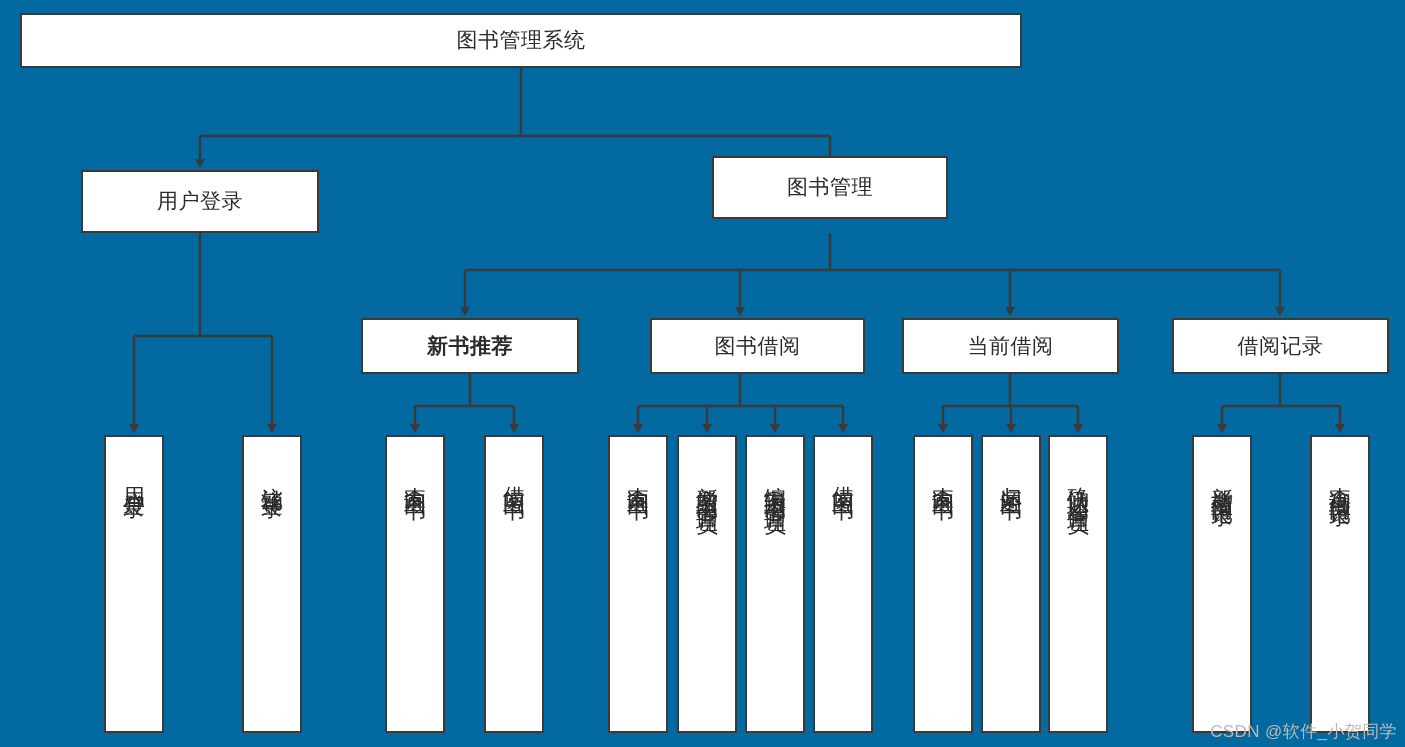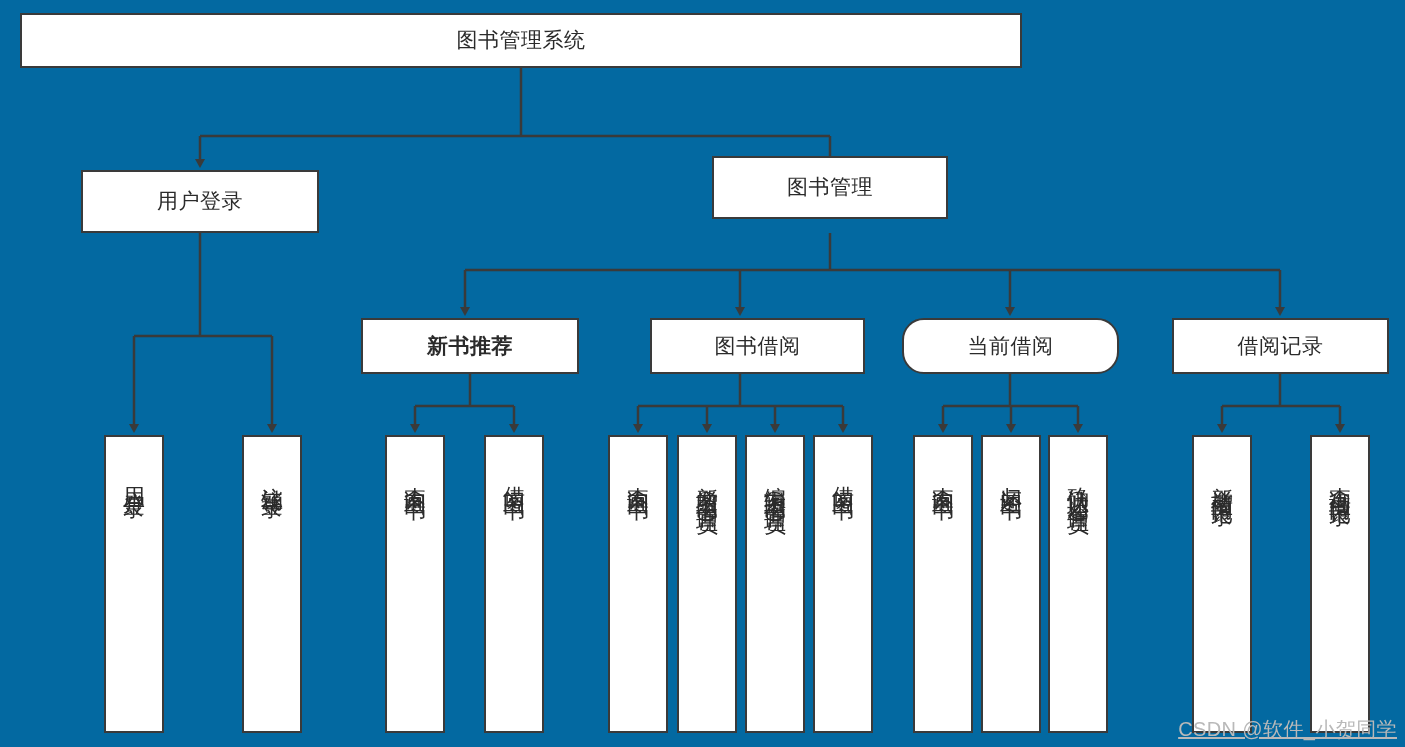--- a/index.html
+++ b/index.html
@@ -59,25 +59,24 @@
     font-size: 22px;
     letter-spacing: 4px;
     line-height: 1;
     white-space: nowrap;
     margin-top: 22px;
   }
   .watermark {
     position: absolute;
     right: 8px;
     bottom: 4px;
-    font-size: 20px;
+    font-size: 17px;
     color: #b9b9b9;
     letter-spacing: 0.4px;
     white-space: nowrap;
-    text-decoration: underline;
   }
 </style>
 </head>
 <body>
 
 <div id="canvas">
 
   <svg class="edges" viewBox="0 0 1405 747">
     <defs>
       <marker id="arrow" markerWidth="9" markerHeight="10" refX="1" refY="5" orient="auto" markerUnits="userSpaceOnUse">
@@ -138,21 +137,21 @@
   <div class="node lvl1" style="left:712px; top:156px; width:236px; height:63px;">
     <span class="label">图书管理</span>
   </div>
 
   <div class="node lvl2" style="left:361px; top:318px; width:218px; height:56px;font-weight:bold;">
     <span class="label">新书推荐</span>
   </div>
   <div class="node lvl2" style="left:633px; top:318px; width:215px; height:56px;margin-left:17px;">
     <span class="label">图书借阅</span>
   </div>
-  <div class="node lvl2" style="left:902px; top:318px; width:217px; height:56px;border-radius:22px;">
+  <div class="node lvl2" style="left:902px; top:318px; width:217px; height:56px;">
     <span class="label">当前借阅</span>
   </div>
   <div class="node lvl2" style="left:1172px; top:318px; width:217px; height:56px;justify-content:center;">
     <span class="label">借阅记录</span>
   </div>
 
   <div class="node leaf" style="left:104px; top:435px; width:60px; height:298px;">
     <span class="label">用户登录</span>
   </div>
   <div class="node leaf" style="left:242px; top:435px; width:60px; height:298px;">

